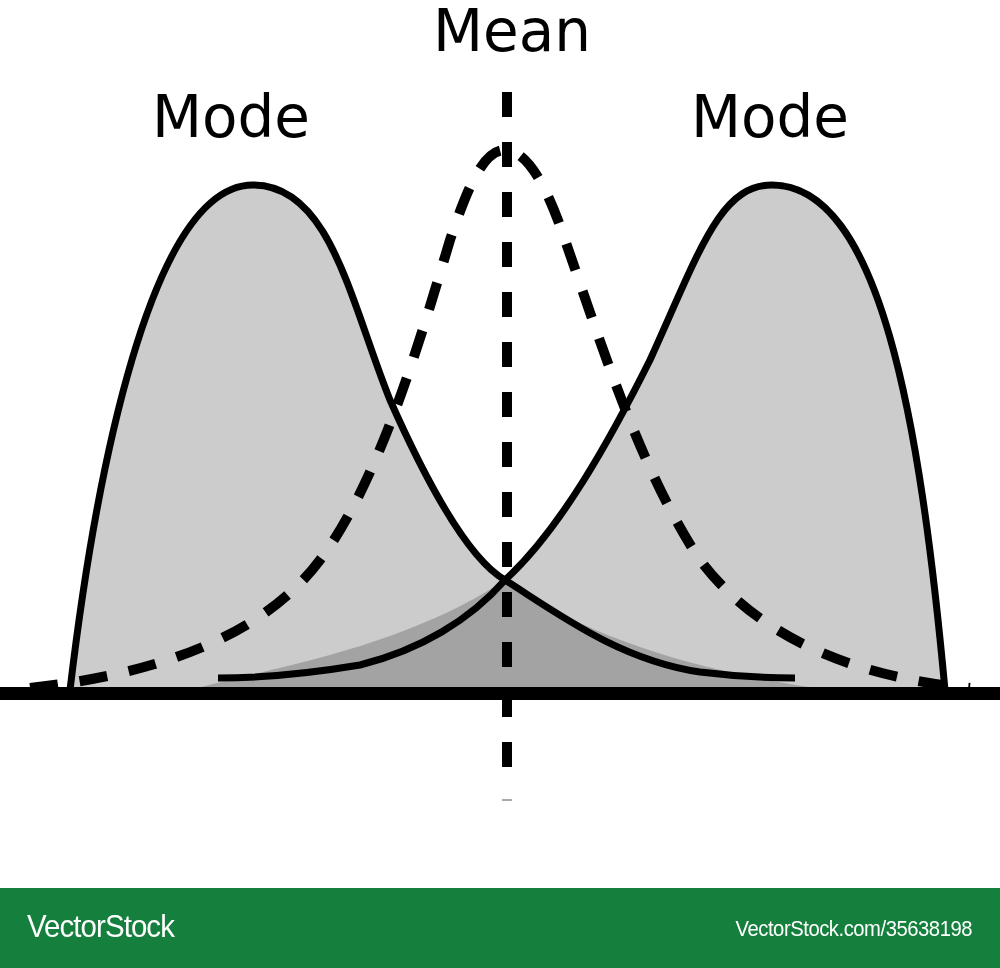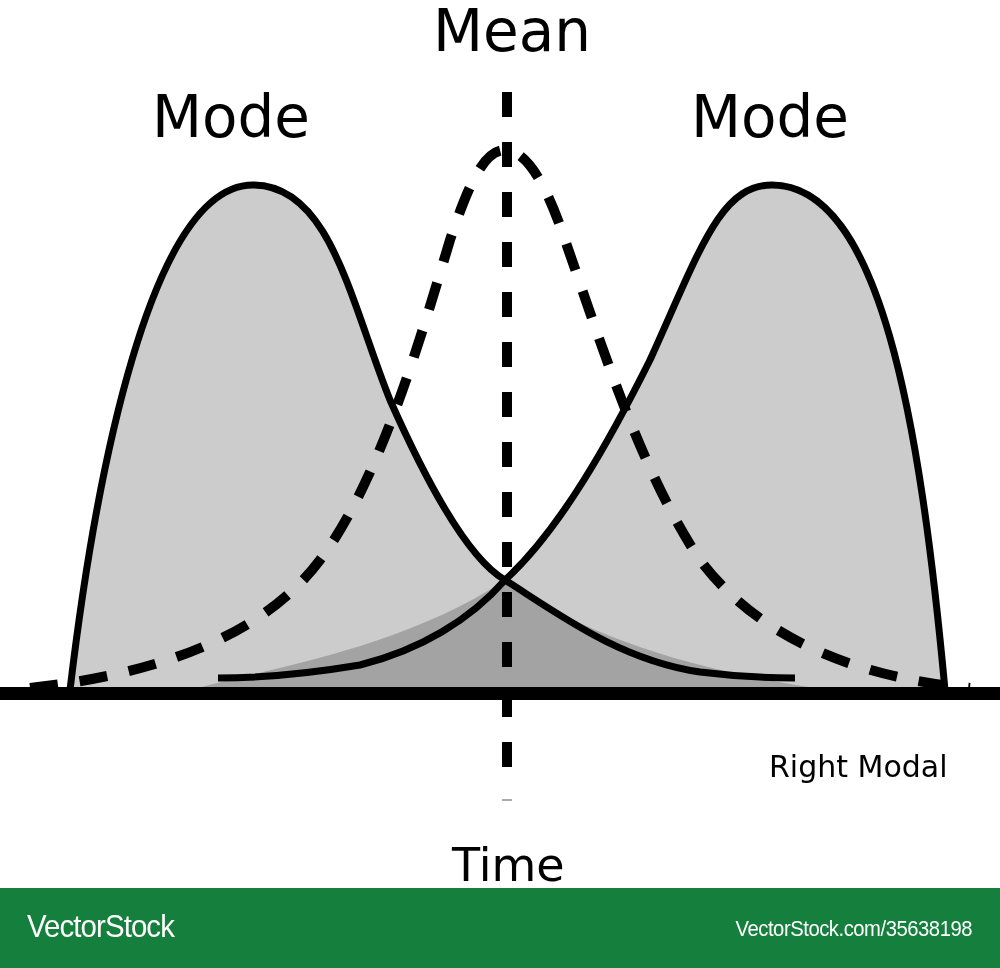--- a/index.html
+++ b/index.html
@@ -42,20 +42,18 @@
 
     <rect x="0" y="687" width="1000" height="13" fill="#000"></rect>
 
     <line x1="507" y1="92" x2="507" y2="775" stroke="#000" stroke-width="10" stroke-dasharray="25 25"></line>
     <line x1="502" y1="800" x2="512" y2="800" stroke="#555" stroke-width="1"></line>
   </svg>
 
   <div class="label lbl-mean">Mean</div>
   <div class="label lbl-mode-left">Mode</div>
   <div class="label lbl-mode-right">Mode</div>
-  <div class="label lbl-right-modal">Right Modal</div>
-  <div class="label lbl-time">Time</div>
 </div>
 
 <div class="footer">
   <div class="footer-brand">VectorStock</div>
   <div class="footer-url">VectorStock.com/35638198</div>
 </div>
 
 </body></html>

